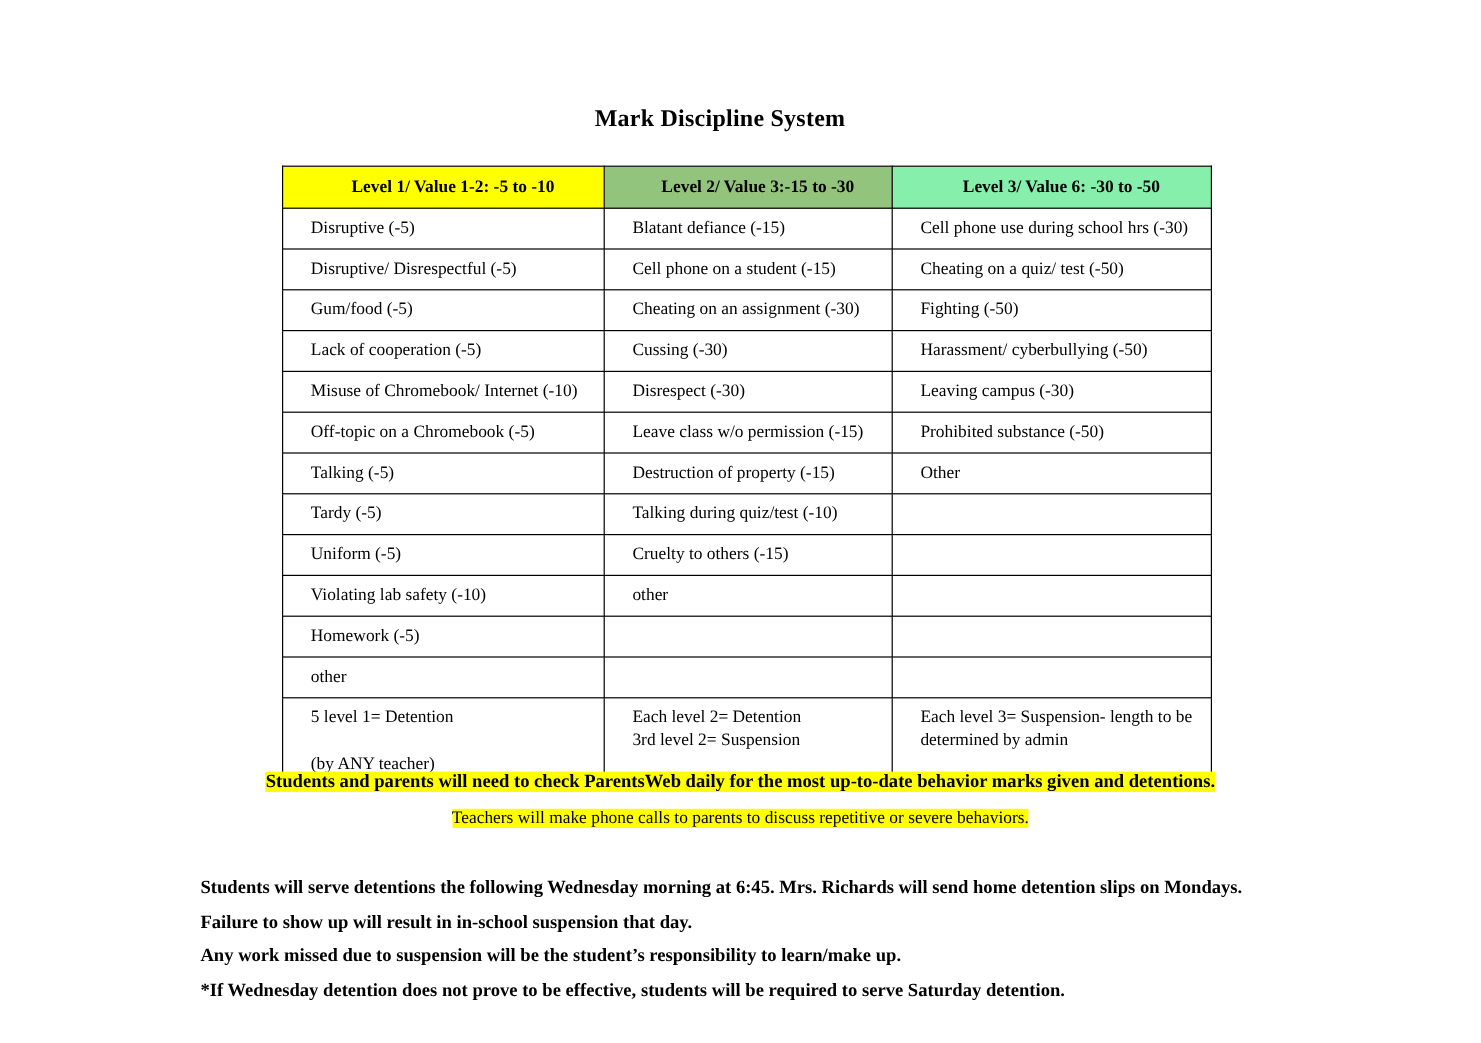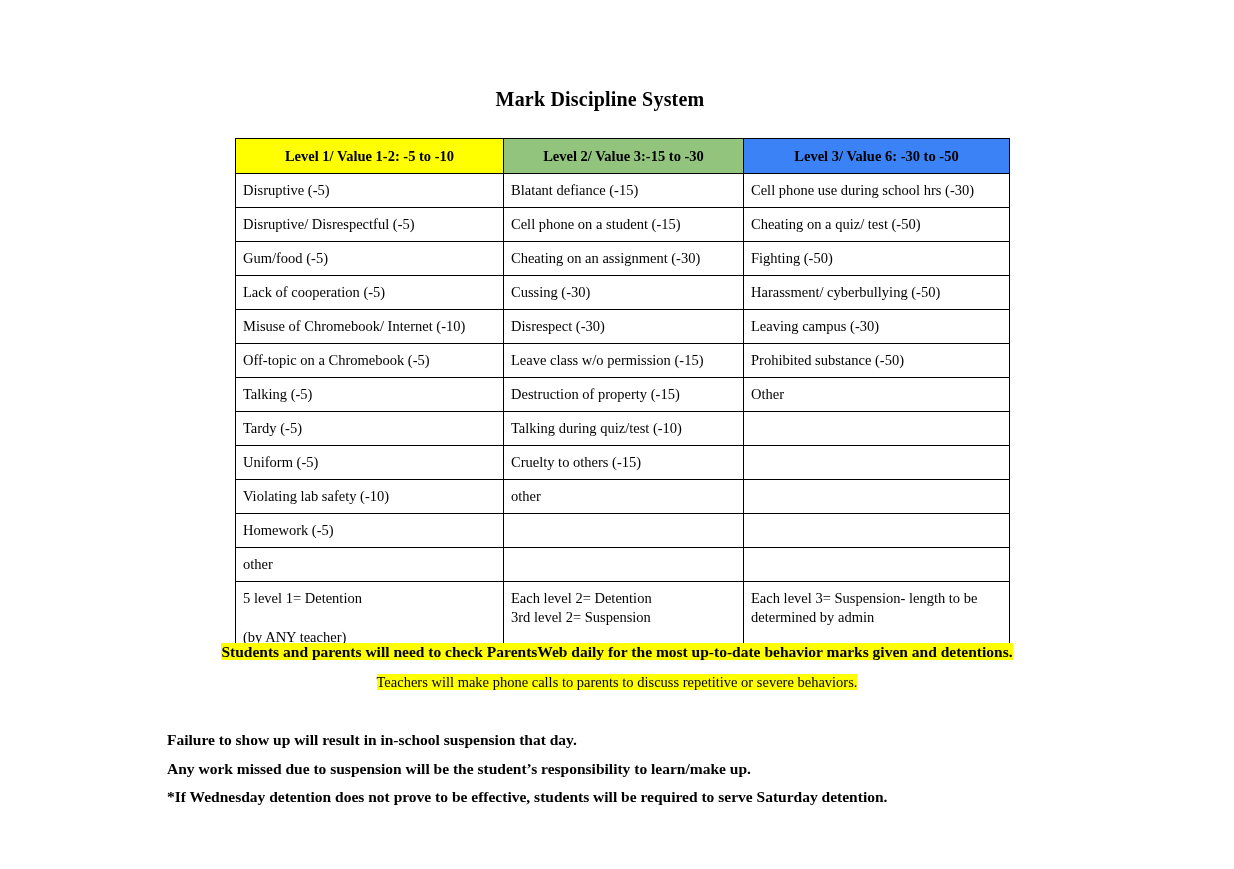--- a/index.html
+++ b/index.html
@@ -51,21 +51,21 @@
     line-height: 1.25;
   }
 
   table.discipline col.c1 { width: 268px; }
   table.discipline col.c2 { width: 240px; }
   table.discipline col.c3 { width: 266px; }
 
   table.discipline th,
   table.discipline td {
     border: 1px solid #000000;
-    padding: 7px 7px 7px 7px;
+    padding: 7px 7px 7px 23px;
     vertical-align: top;
     text-align: left;
     font-weight: normal;
     color: #000000;
   }
 
   table.discipline thead th {
     text-align: center;
     font-weight: bold;
     font-size: 14.5px;
@@ -157,21 +157,21 @@
     <table class="discipline">
       <colgroup>
         <col class="c1">
         <col class="c2">
         <col class="c3">
       </colgroup>
       <thead>
         <tr>
           <th style="background:#FFFF00;">Level 1/ Value 1-2: -5 to -10</th>
           <th style="background:#93C47D;">Level 2/ Value 3:-15 to -30</th>
-          <th style="background:#3b82f6;">Level 3/ Value 6: -30 to -50</th>
+          <th style="background:#86efac;">Level 3/ Value 6: -30 to -50</th>
         </tr>
       </thead>
       <tbody>
         <tr>
           <td>Disruptive (-5)</td>
           <td>Blatant defiance (-15)</td>
           <td>Cell phone use during school hrs (-30)</td>
         </tr>
         <tr>
           <td>Disruptive/ Disrespectful (-5)</td>
@@ -250,18 +250,19 @@
   <div class="notes">
     <div class="note-line note-primary">
       <span class="hl">Students and parents will need to check ParentsWeb daily for the most up-to-date behavior marks given and detentions.</span>
     </div>
     <div class="note-line note-secondary">
       <span class="hl">Teachers will make phone calls to parents to discuss repetitive or severe behaviors.</span>
     </div>
   </div>
 
   <div class="footer-block">
+    <p class="footer-line">Students will serve detentions the following Wednesday morning at 6:45. Mrs. Richards will send home detention slips on Mondays.</p>
     <p class="footer-line">Failure to show up will result in in-school suspension that day.</p>
     <p class="footer-line">Any work missed due to suspension will be the student’s responsibility to learn/make up.</p>
     <p class="footer-line">*If Wednesday detention does not prove to be effective, students will be required to serve Saturday detention.</p>
   </div>
 
 </div>
 
 </body></html>

